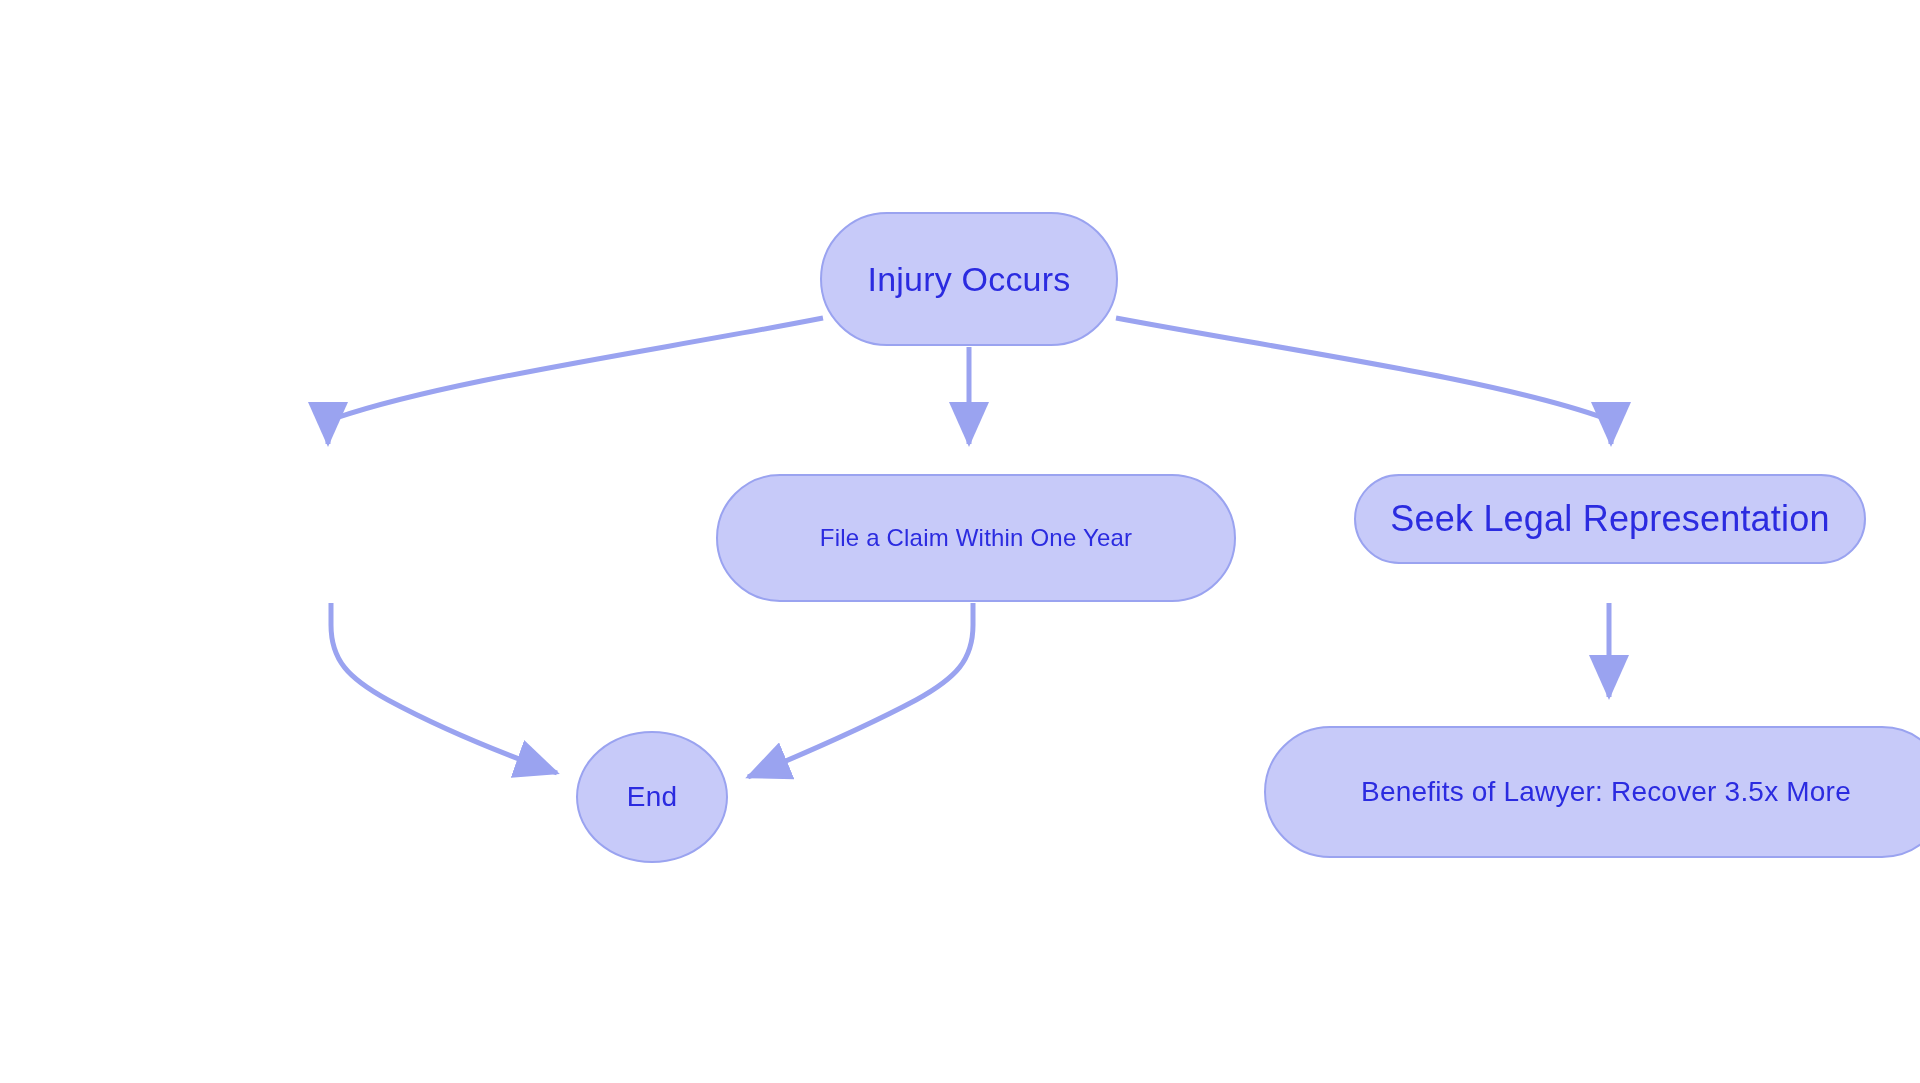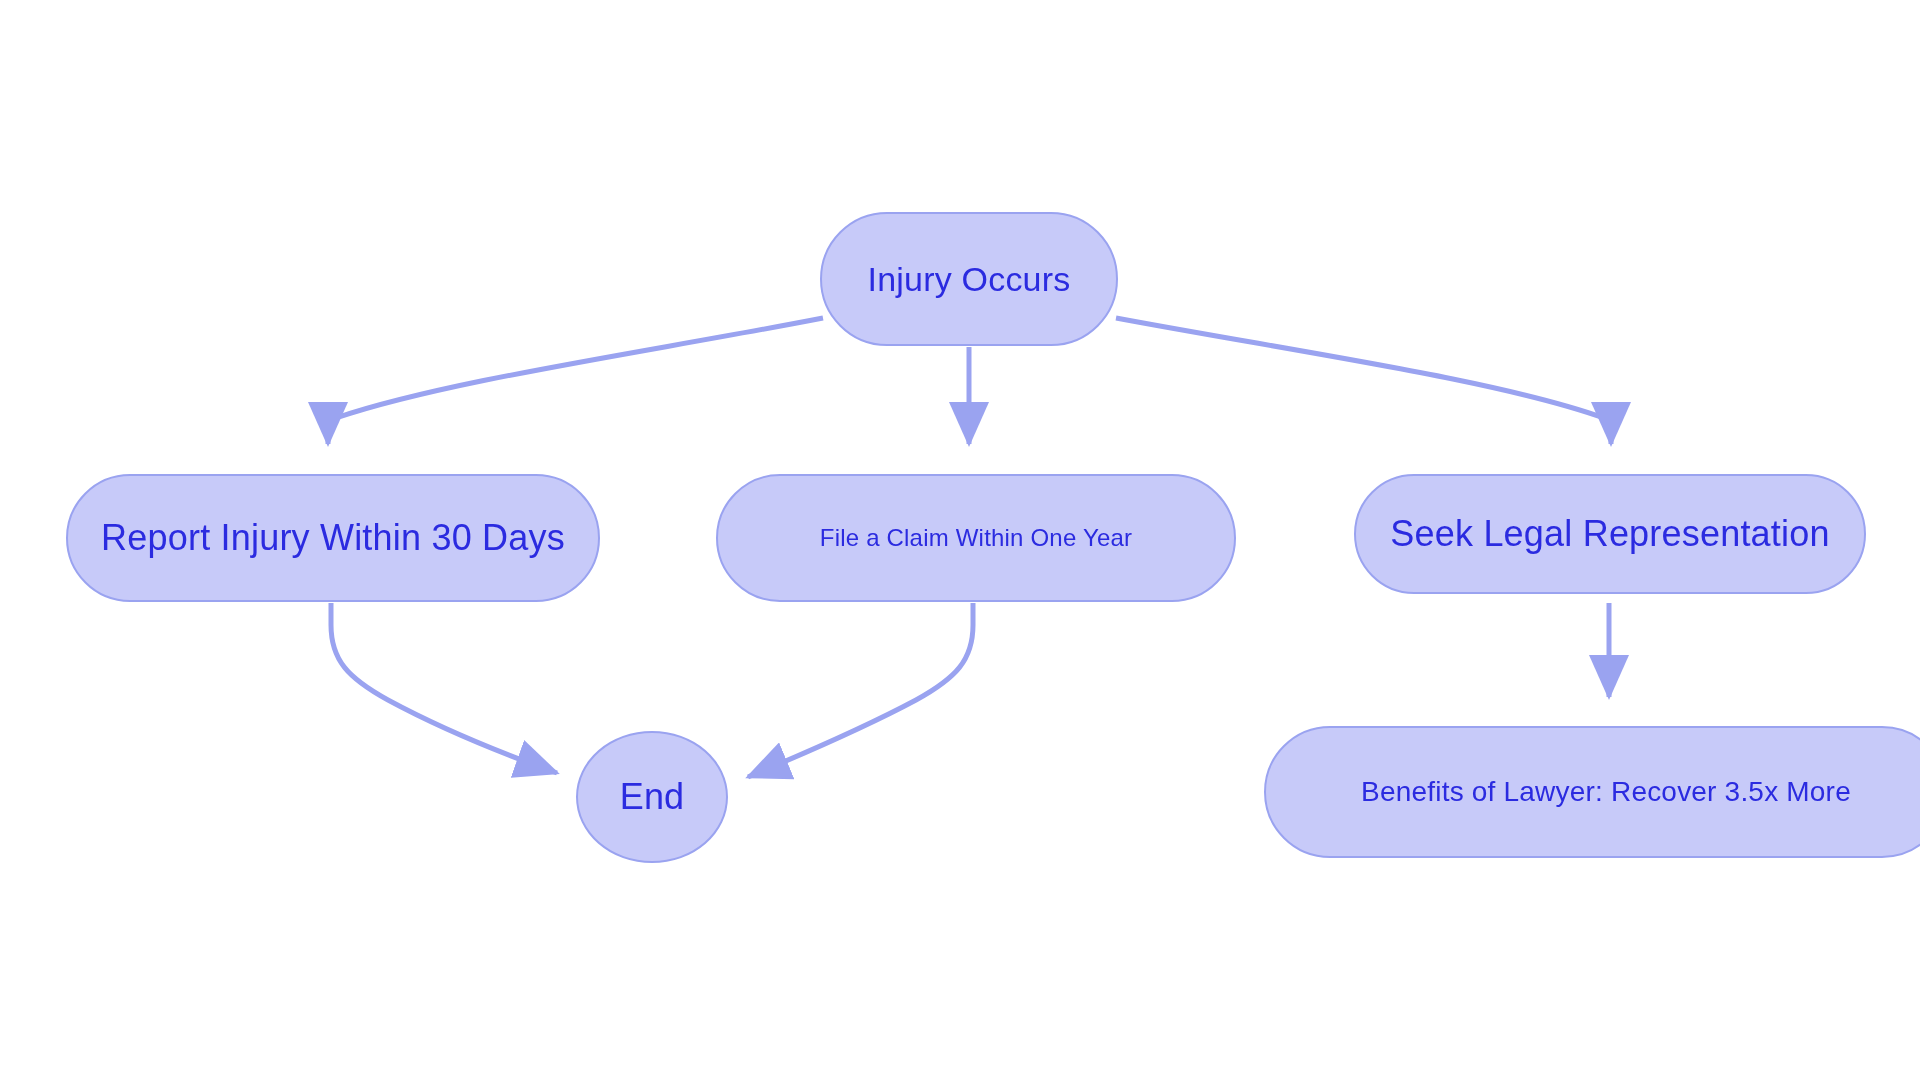--- a/index.html
+++ b/index.html
@@ -54,31 +54,31 @@
   }
   #node-report-injury .node-label { font-size: 36px; }
 
   #node-file-claim {
     left: 668px;  top: 474px;  width: 520px; height: 128px;
     border-radius: 64px;
   }
   #node-file-claim .node-label { font-size: 24px; }
 
   #node-seek-legal {
-    left: 1306px; top: 474px;  width: 512px; height: 120px;
+    left: 1306px; top: 474px;  width: 512px; height: 90px;
     border-radius: 64px;
     align-items: center;
   }
   #node-seek-legal .node-label { font-size: 36px; }
 
   #node-end {
     left: 528px;  top: 731px;  width: 152px; height: 132px;
     border-radius: 50%;
   }
-  #node-end .node-label { font-size: 36px; }
+  #node-end .node-label { font-size: 28px; }
 
   #node-benefits {
     left: 1216px; top: 726px;  width: 684px; height: 132px;
     border-radius: 66px;
   }
   #node-benefits .node-label { font-size: 28px; }
 </style>
 </head>
 <body>
 
@@ -101,23 +101,20 @@
 
     <path d="M 925,603 L 925,625 C 925,660 908,678 868,700 C 812,730 748,757 700,777" fill="none" stroke="#9aa3f0" stroke-width="5" marker-end="url(#arrowhead)"></path>
 
     <path d="M 1561,603 L 1561,697" fill="none" stroke="#9aa3f0" stroke-width="5" marker-end="url(#arrowhead)"></path>
   </svg>
 
   <div class="node" id="node-injury-occurs">
     <span class="node-label">Injury Occurs</span>
   </div>
 
-  <div class="node" id="node-report-injury">
-    <span class="node-label">Report Injury Within 30 Days</span>
-  </div>
 
   <div class="node" id="node-file-claim">
     <span class="node-label">File a Claim Within One Year</span>
   </div>
 
   <div class="node" id="node-seek-legal">
     <span class="node-label">Seek Legal Representation</span>
   </div>
 
   <div class="node" id="node-end">

